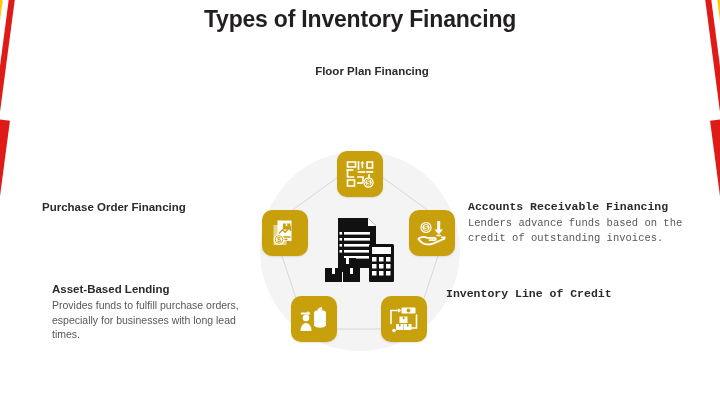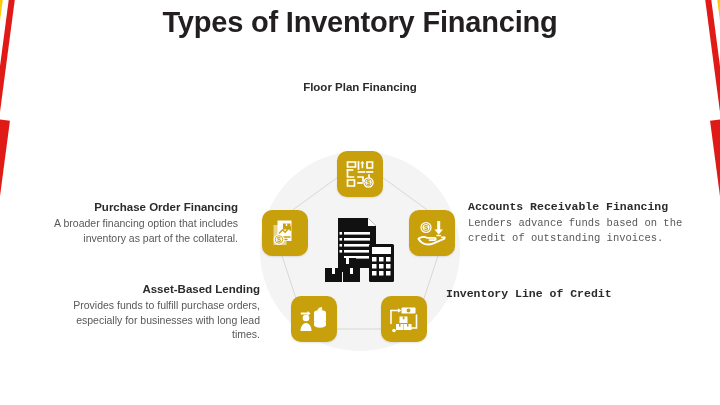--- a/index.html
+++ b/index.html
@@ -37,21 +37,21 @@
   .s3 { left: 14px; width: 6px;  background: #E01B17; transform: rotate(7.5deg); height: 230px; }
   .s5 { left: -2px;  width: 12px; background: #E01B17; transform: rotate(7.5deg); top: 120px; height: 330px; }
 
   
   .title {
     position: absolute;
     top: 6px;
     left: 0;
     width: 720px;
     text-align: center;
-    font-size: 29px;
+    font-size: 23px;
     font-weight: bold;
     color: #231f20;
     letter-spacing: -0.2px;
   }
 
   
   .wheel {
     position: absolute;
     left: 257px;
     top: 148px;
@@ -113,25 +113,25 @@
     font-weight: bold;
     color: #2b2b2b;
     line-height: 1.25;
   }
   .block p {
     margin: 0;
     font-size: 10.5px;
     color: #58585a;
     line-height: 1.38;
   }
-  .align-right { text-align: right; }
+  .align-right { text-align: left; }
   .align-left  { text-align: left; font-family: Liberation Mono, monospace; }
   .align-center{ text-align: center; }
 
-  .blk-floor { left: 248px; top: 64px;  width: 224px; margin-top: 16px; }
+  .blk-floor { left: 260px; top: 64px;  width: 224px; }
   .blk-po    { left: 42px;  top: 200px; width: 196px; }
   .blk-abl   { left: 52px;  top: 282px; width: 208px; }
   .blk-ar    { left: 468px; top: 200px; width: 222px; }
   .blk-ilc   { left: 446px; top: 287px; width: 210px; }
 </style>
 </head>
 <body>
 
 <div class="deco deco-left">
 
@@ -279,21 +279,20 @@
     <text x="9" y="24.4" font-size="7.2" font-weight="bold" text-anchor="middle" fill="#C8A00C" font-family="'Liberation Sans', sans-serif">$</text>
   </svg>
 </div>
 
 <div class="block blk-floor align-center">
   <h3>Floor Plan Financing</h3>
 </div>
 
 <div class="block blk-po align-right">
   <h3>Purchase Order Financing</h3>
-  <p>A broader financing option that includes inventory as part of the collateral.</p>
 </div>
 
 <div class="block blk-abl align-right">
   <h3>Asset-Based Lending</h3>
   <p>Provides funds to fulfill purchase orders, especially for businesses with long lead times.</p>
 </div>
 
 <div class="block blk-ar align-left">
   <h3>Accounts Receivable Financing</h3>
   <p>Lenders advance funds based on the credit of outstanding invoices.</p>

